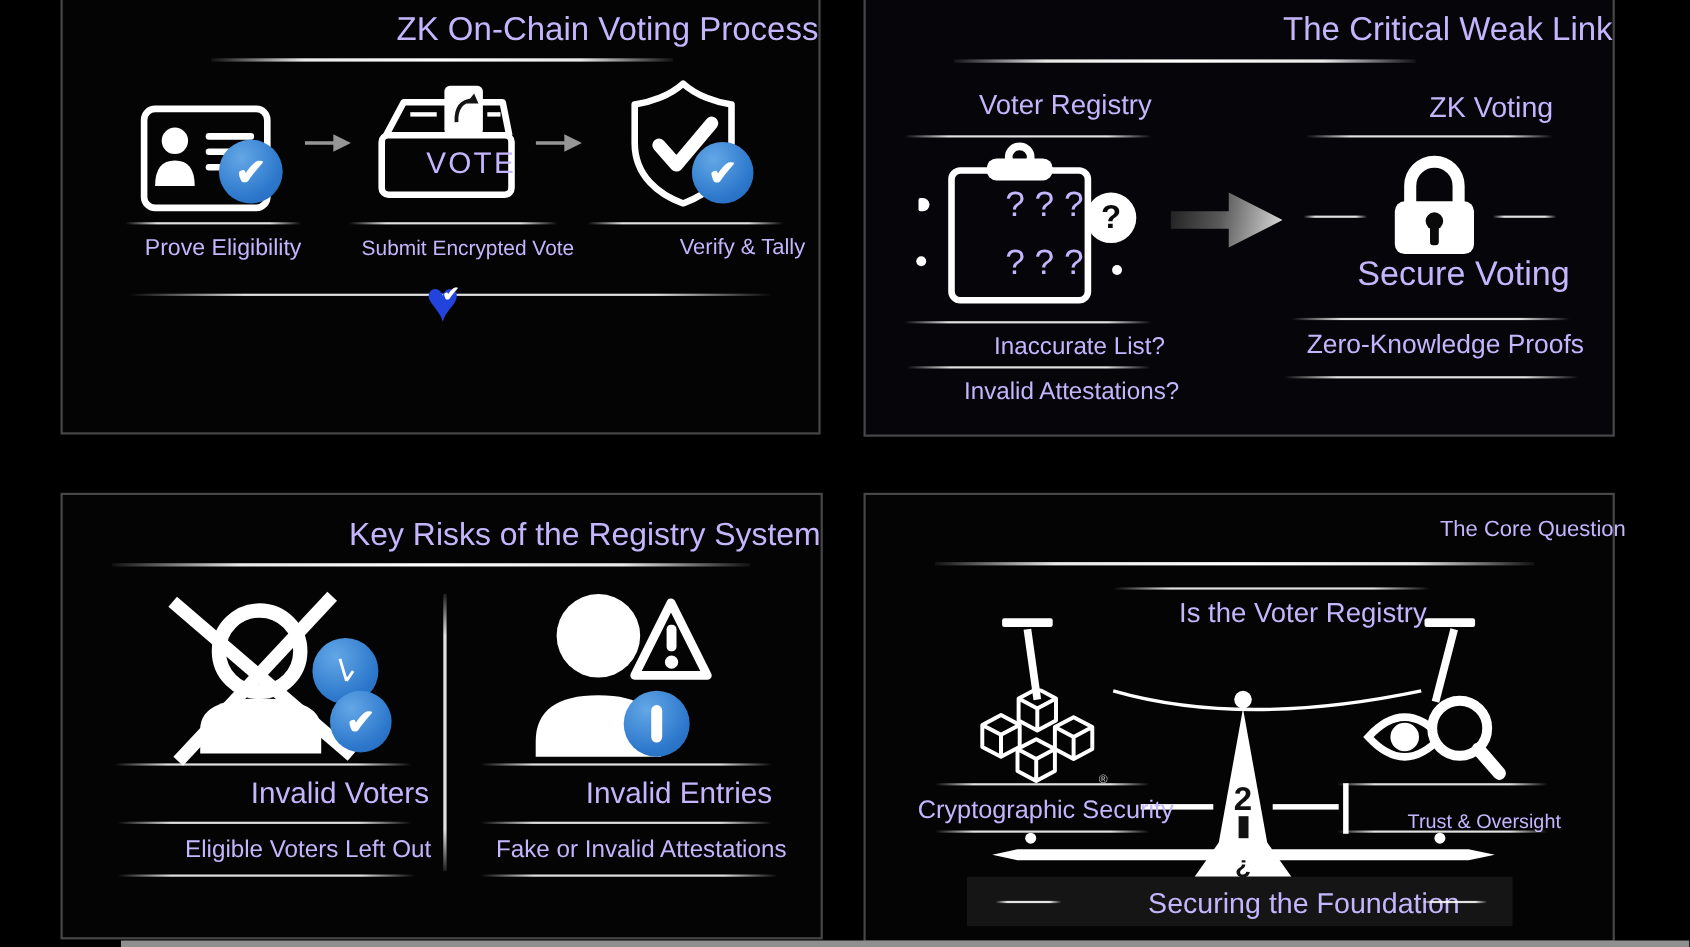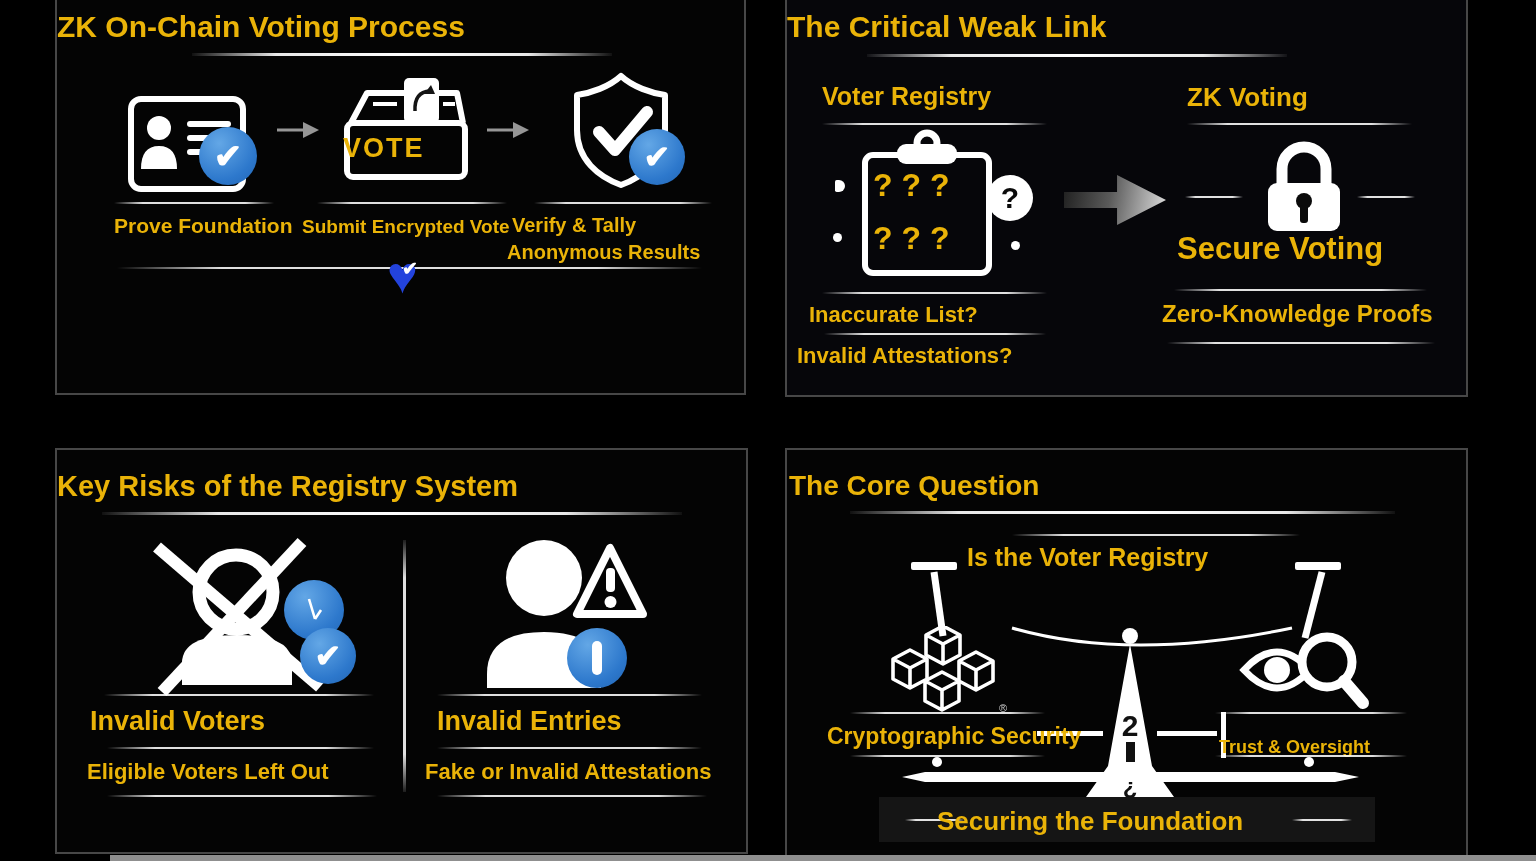--- a/index.html
+++ b/index.html
@@ -1,20 +1,20 @@
 <!DOCTYPE html>
 <html><head>
 <meta charset="utf-8">
 <style>
   html,body{margin:0;padding:0;background:#000;}
   #stage{position:relative;width:1536px;height:861px;background:#000;overflow:hidden;
          font-family:"Liberation Sans",sans-serif;color:#f5f5f5;}
   .panel{position:absolute;background:#040404;border:2px solid #474747;box-sizing:border-box;}
   .abs{position:absolute;}
-  .ttl{font-weight:bold;color:#eab308;text-align:left;white-space:nowrap;}
+  .ttl{font-weight:normal;color:#c4b5fd;text-align:right;white-space:nowrap;}
   .sep{height:2px;background:linear-gradient(90deg,rgba(255,255,255,0),rgba(255,255,255,.88) 18%,rgba(255,255,255,.88) 82%,rgba(255,255,255,0));}
   .sep-b{height:3px;background:linear-gradient(90deg,rgba(255,255,255,.05),#e8e8e8 20%,#ffffff 50%,#e8e8e8 80%,rgba(255,255,255,.05));}
   .vsep{width:3px;background:linear-gradient(180deg,rgba(255,255,255,.1),#e0e0e0 15%,#e0e0e0 85%,rgba(255,255,255,.1));}
   .badge{border-radius:50%;background:radial-gradient(circle at 35% 28%,#63a7e6,#2d78cc 65%,#2265b4);
          display:flex;align-items:center;justify-content:center;color:#fff;font-weight:bold;}
   .qbadge{border-radius:50%;background:#fff;color:#0a0a0a;display:flex;align-items:center;justify-content:center;font-weight:bold;}
   .dot{background:#fff;border-radius:50%;}
   .heart{position:relative;color:#2343dd;line-height:1;}
   .heart .chk{position:absolute;left:0;right:0;text-align:center;color:#fff;font-weight:bold;}
   .flowarrow{clip-path:polygon(0% 38%,52% 38%,52% 12%,100% 50%,52% 88%,52% 62%,0% 62%);
@@ -70,24 +70,23 @@
       <polyline points="30,60 46,78 78,40" fill="none" stroke="#fff" stroke-width="12" stroke-linecap="round" stroke-linejoin="round"></polyline>
     </svg>
     <div class="abs badge" style="left:572px;top:152px;width:56px;height:56px;font-size:32px;">
       <span>✔</span>
     </div>
 
     <div class="abs sep" style="top:225px;left:57px;width:160px;"></div>
     <div class="abs sep" style="top:225px;left:260px;width:190px;"></div>
     <div class="abs sep" style="top:225px;left:477px;width:178px;"></div>
 
-    <div class="abs ttl" style="top:237px;left:57px;width:160px;font-size:21px;">Prove Foundation</div>
+    <div class="abs ttl" style="top:237px;left:57px;width:160px;font-size:21px;">Prove Eligibility</div>
     <div class="abs ttl" style="top:239px;left:245px;width:220px;font-size:19px;">Submit Encrypted Vote</div>
     <div class="abs ttl" style="top:237px;left:455px;width:220px;font-size:20px;">Verify &amp; Tally</div>
-    <div class="abs ttl" style="top:264px;left:450px;width:230px;font-size:20px;">Anonymous Results</div>
 
     <div class="abs sep" style="top:290px;left:60px;width:585px;"></div>
     <div class="abs heart" style="left:330px;top:272px;width:46px;font-size:52px;">♥
       <span class="chk" style="top:10px;font-size:19px;">✔</span>
     </div>
   </div>
 
   <div class="panel" style="left:785px;top:-25px;width:683px;height:422px;background:#06060a;">
     <div class="abs ttl" style="top:33px;left:0;width:100%;font-size:30px;">The Critical Weak Link</div>
     <div class="abs sep-b" style="top:77px;left:80px;width:420px;"></div>
@@ -175,21 +174,21 @@
     </div>
 
     <div class="abs sep" style="top:244px;left:380px;width:265px;"></div>
     <div class="abs ttl" style="top:256px;left:380px;width:265px;font-size:27px;">Invalid Entries</div>
     <div class="abs sep" style="top:297px;left:380px;width:265px;"></div>
     <div class="abs ttl" style="top:309px;left:368px;width:290px;font-size:22px;">Fake or Invalid Attestations</div>
     <div class="abs sep" style="top:345px;left:380px;width:270px;"></div>
   </div>
 
   <div class="panel" style="left:785px;top:448px;width:683px;height:409px;">
-    <div class="abs ttl" style="top:20px;left:2px;width:100%;font-size:28px;">The Core Question</div>
+    <div class="abs ttl" style="top:20px;left:12px;width:100%;font-size:20px;">The Core Question</div>
     <div class="abs sep-b" style="top:61px;left:63px;width:545px;"></div>
 
     <div class="abs sep" style="top:84px;left:225px;width:288px;"></div>
     <div class="abs ttl" style="top:93px;left:180px;width:330px;font-size:25px;">Is the Voter Registry</div>
 
     <svg class="abs" style="left:0;top:0;" width="683" height="409" viewBox="0 0 683 409">
       <path d="M225,178 Q343,212 505,178" fill="none" stroke="#fff" stroke-width="3"></path>
       <circle cx="343" cy="186" r="8" fill="#fff"></circle>
       <path d="M343,194 L321,316 L299,347 L387,347 L365,316 Z" fill="#fff"></path>
       <text x="343" y="286" font-size="30" font-weight="bold" fill="#111" text-anchor="middle" font-family="Liberation Sans, sans-serif">2</text>

